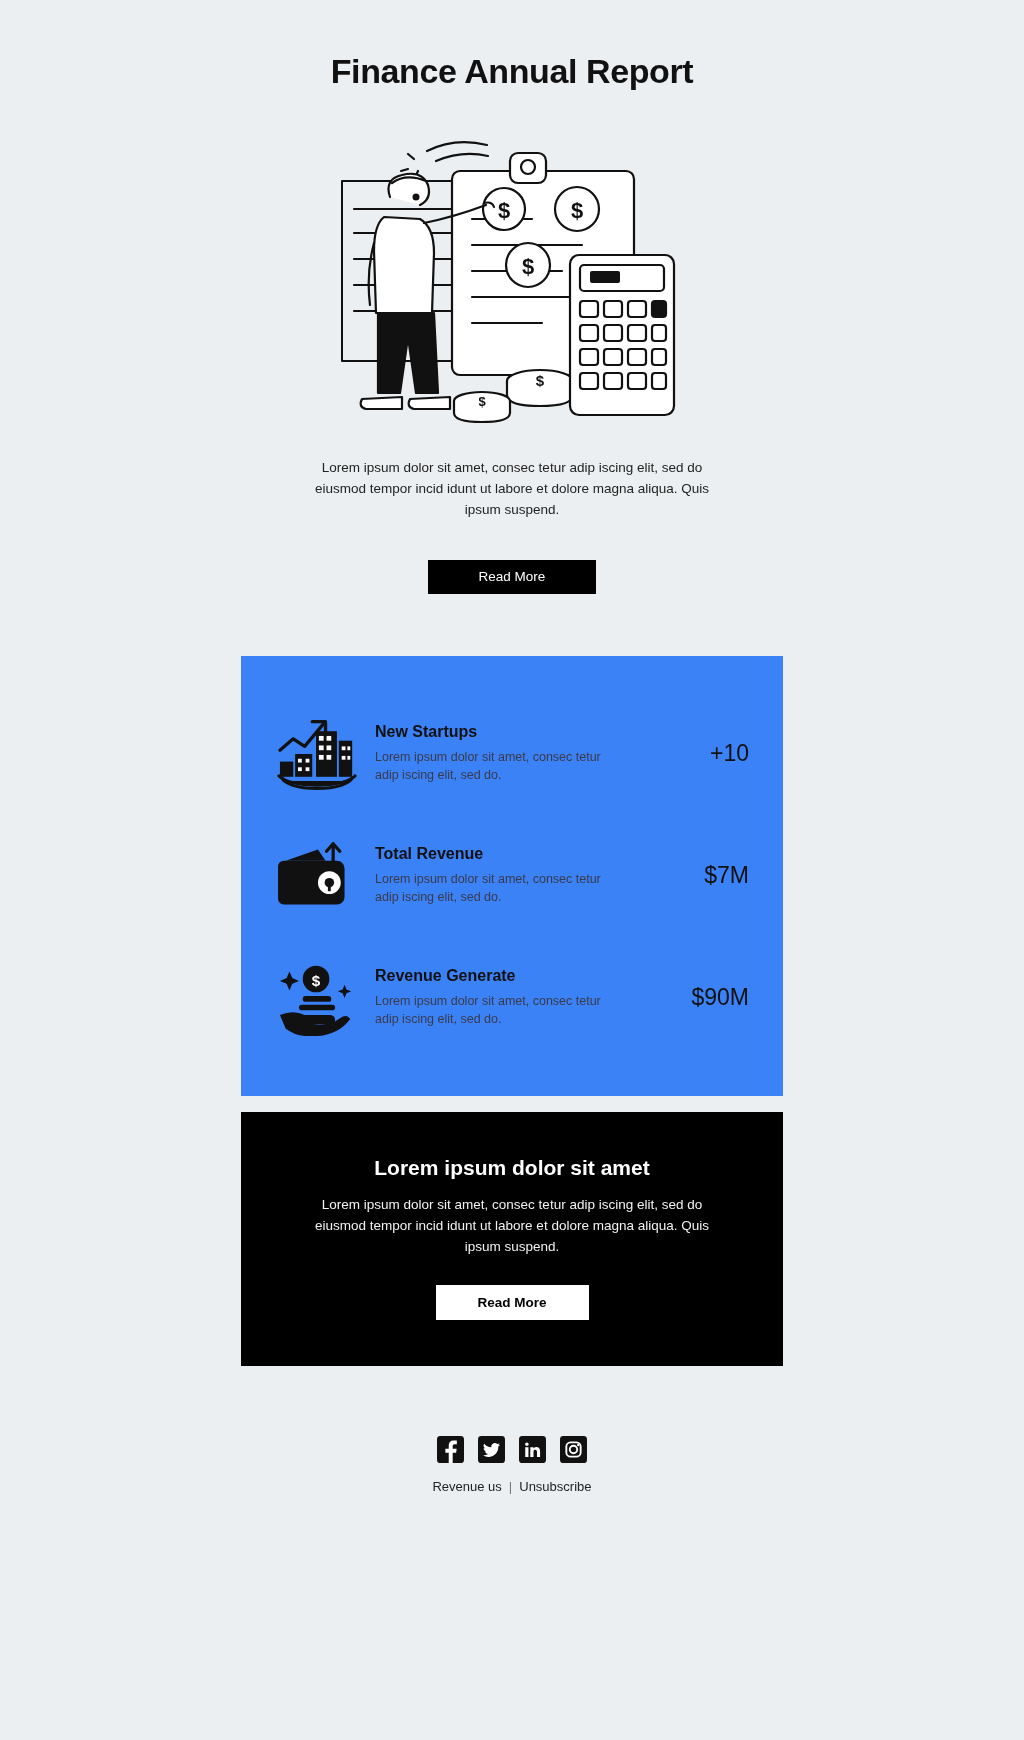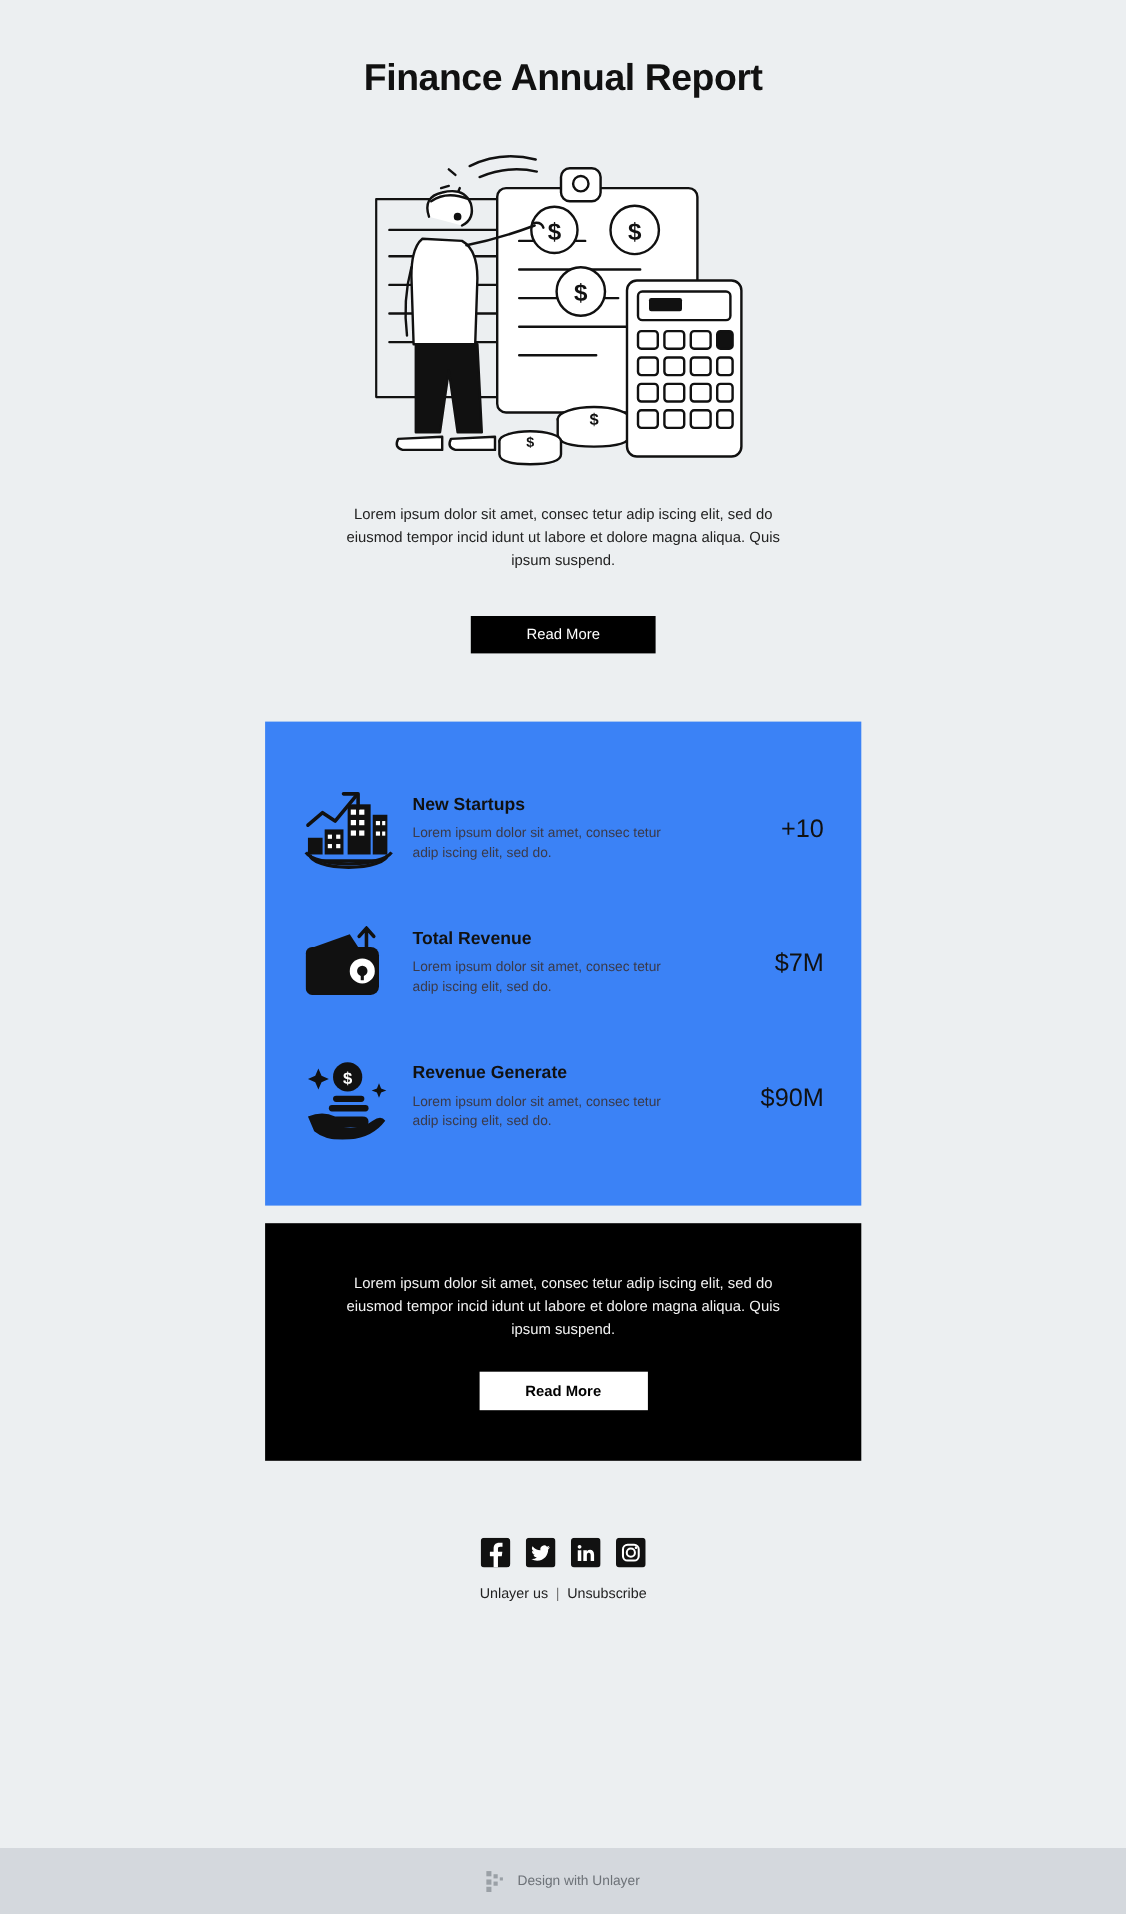--- a/index.html
+++ b/index.html
@@ -342,20 +342,21 @@
       <div class="stat-text">
         <div class="stat-title">Revenue Generate</div>
         <div class="stat-desc">Lorem ipsum dolor sit amet, consec tetur adip iscing elit, sed do.</div>
       </div>
       <div class="stat-value">$90M</div>
     </div>
 
   </div>
 
   <div class="promo">
+    <div class="promo-title">Lorem ipsum dolor sit amet</div>
     <div class="promo-copy">Lorem ipsum dolor sit amet, consec tetur adip iscing elit, sed do eiusmod tempor incid idunt ut labore et dolore magna aliqua. Quis ipsum suspend.</div>
     <button class="cta-secondary">Read More</button>
   </div>
 
   <div class="social-row">
     <svg class="social-icon" viewBox="0 0 32 32">
       <rect width="32" height="32" rx="4" fill="#111"></rect>
       <path d="M18.6 32V19.8h4.1l.6-4.8h-4.7v-3c0-1.4.4-2.3 2.4-2.3h2.5V5.4c-.4-.1-1.9-.2-3.6-.2-3.6 0-6 2.2-6 6.2V15h-4v4.8h4V32h4.7z" fill="#fff"></path>
     </svg>
     <svg class="social-icon" viewBox="0 0 32 32">
@@ -368,32 +369,19 @@
     </svg>
     <svg class="social-icon" viewBox="0 0 32 32">
       <rect width="32" height="32" rx="4" fill="#111"></rect>
       <rect x="7.5" y="7.5" width="17" height="17" rx="5" fill="none" stroke="#fff" stroke-width="2.2"></rect>
       <circle cx="16" cy="16" r="4.4" fill="none" stroke="#fff" stroke-width="2.2"></circle>
       <circle cx="21.6" cy="10.6" r="1.4" fill="#fff"></circle>
     </svg>
   </div>
 
   <div class="footer-links">
-    <a>Unlayer us</a>
+    <a>Revenue us</a>
     <span class="footer-sep">|</span>
     <a>Unsubscribe</a>
   </div>
 
-  <div class="bottom-bar">
-    <svg class="unlayer-mark" viewBox="0 0 20 20">
-      <g fill="#9aa0a6">
-        <rect x="0" y="0" width="5" height="5"></rect>
-        <rect x="7" y="3" width="4" height="4"></rect>
-        <rect x="0" y="8" width="5" height="5"></rect>
-        <rect x="7" y="10" width="4" height="4"></rect>
-        <rect x="0" y="15" width="5" height="5"></rect>
-        <rect x="13" y="6" width="3" height="3"></rect>
-      </g>
-    </svg>
-    <span class="bottom-bar-label">Design with Unlayer</span>
-  </div>
 
 </div>
 
 </body></html>

